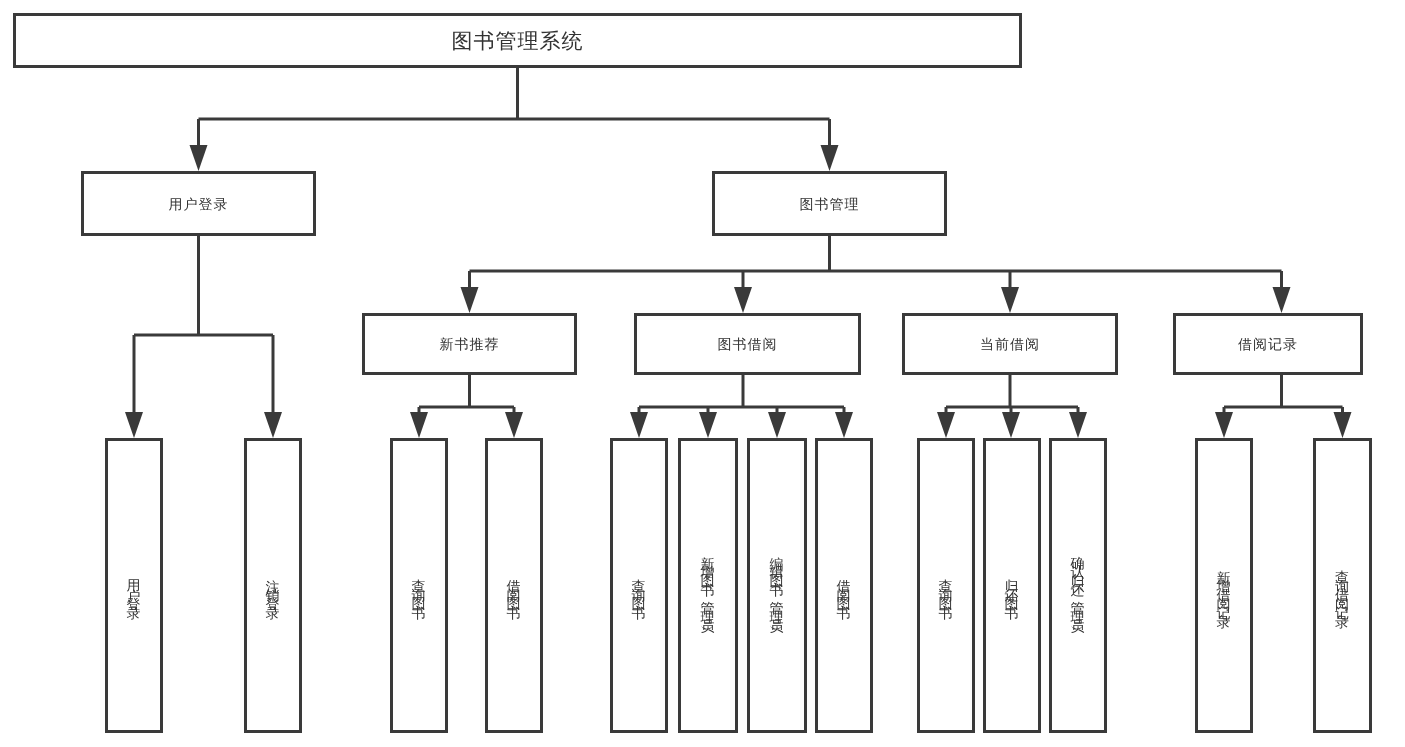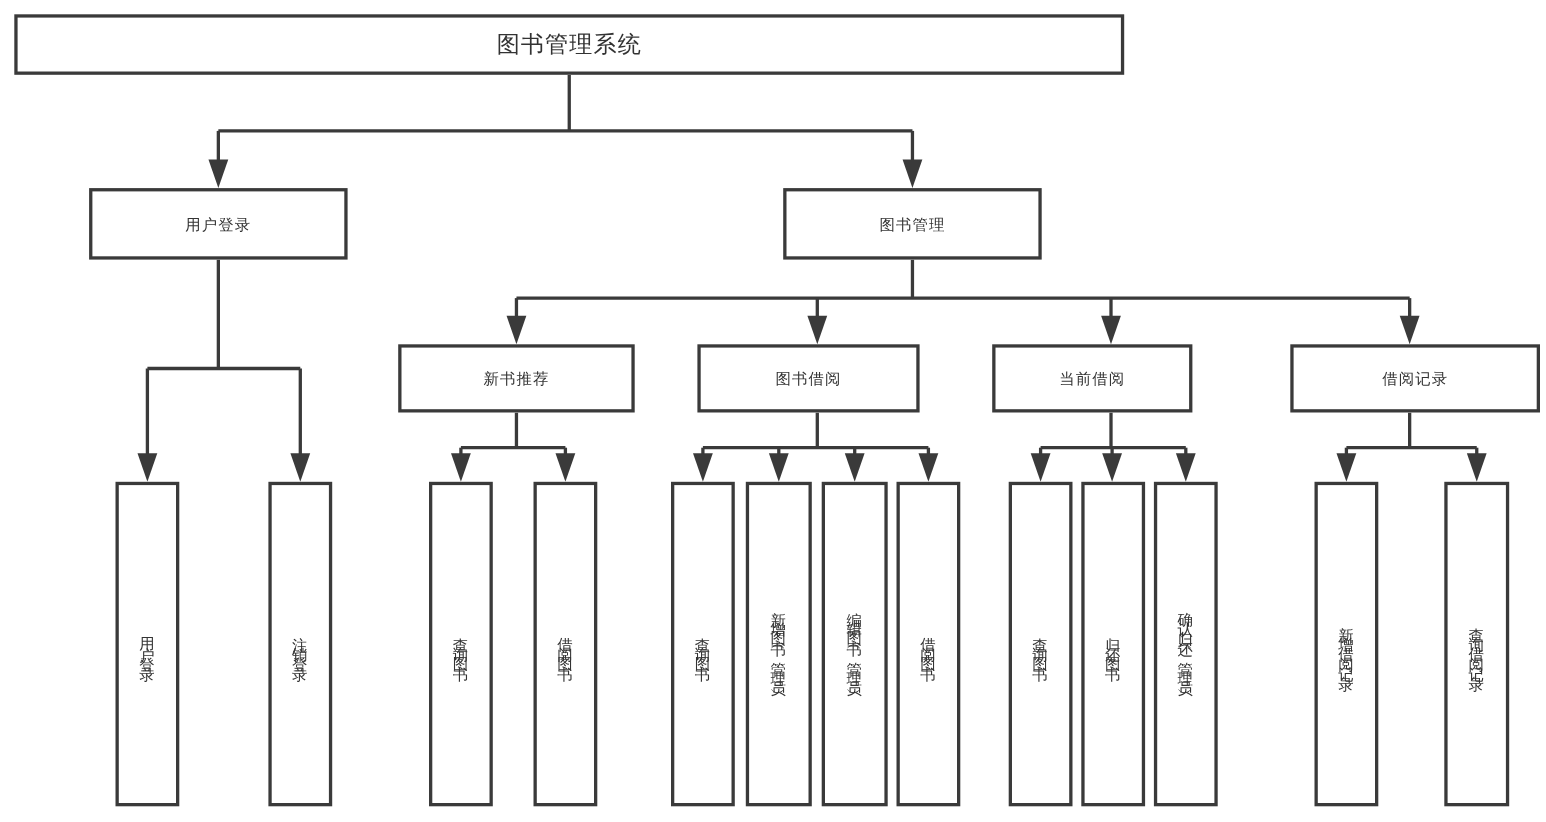--- a/index.html
+++ b/index.html
@@ -131,23 +131,23 @@
       <polygon class="arrow" points="1333.5,412 1351.5,412 1342.5,438"></polygon>
     </g>
   </svg>
 
   <div class="box h root" style="left:13px;top:13px;width:1009px;height:55px">图书管理系统</div>
 
   <div class="box h" style="left:81px;top:171px;width:235px;height:65px">用户登录</div>
   <div class="box h" style="left:362px;top:313px;width:215px;height:62px">新书推荐</div>
 
   <div class="box h" style="left:712px;top:171px;width:235px;height:65px">图书管理</div>
-  <div class="box h" style="left:634px;top:313px;width:202px;height:62px">图书借阅</div>
-  <div class="box h" style="left:902px;top:313px;width:182px;height:62px">当前借阅</div>
-  <div class="box h" style="left:1173px;top:313px;width:227px;height:62px">借阅记录</div>
+  <div class="box h" style="left:634px;top:313px;width:227px;height:62px">图书借阅</div>
+  <div class="box h" style="left:902px;top:313px;width:216px;height:62px">当前借阅</div>
+  <div class="box h" style="left:1173px;top:313px;width:190px;height:62px">借阅记录</div>
 
   <div class="box v" style="left:105px;top:438px;width:58px;height:295px">用户登录</div>
   <div class="box v" style="left:244px;top:438px;width:58px;height:295px">注销登录</div>
 
   <div class="box v" style="left:390px;top:438px;width:58px;height:295px">查询图书</div>
   <div class="box v" style="left:485px;top:438px;width:58px;height:295px">借阅图书</div>
 
   <div class="box v" style="left:610px;top:438px;width:58px;height:295px">查询图书</div>
   <div class="box v" style="left:678px;top:438px;width:60px;height:295px">新增图书（管理员）</div>
   <div class="box v" style="left:747px;top:438px;width:60px;height:295px">编辑图书（管理员）</div>

